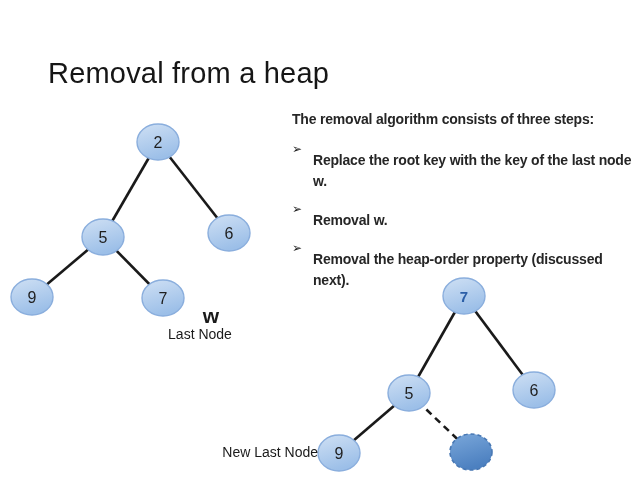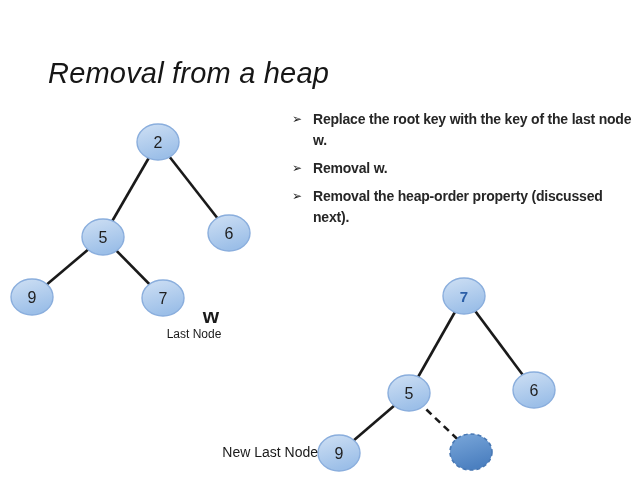--- a/index.html
+++ b/index.html
@@ -14,21 +14,20 @@
   .title {
     position: absolute;
     left: 48px;
     top: 57px;
     margin: 0;
     font-size: 29px;
     font-weight: 400;
     color: var(--title, #161616);
     letter-spacing: 0.2px;
     white-space: nowrap;
-    font-style: italic;
   }
   #tree-svg {
     position: absolute;
     left: 0; top: 0;
   }
   .edge {
     stroke: var(--edge, #1a1a1a);
     stroke-width: 2.6;
   }
   .edge.dashed { stroke-dasharray: 7 5; }
@@ -82,40 +81,40 @@
     margin: 0 0 7px 0;
     font-weight: 600;
   }
   #steps-list .marker {
     flex: 0 0 21px;
     font-size: 12px;
     line-height: 21px;
     color: #1a1a1a;
     font-weight: 400;
   }
-  #steps-list .step-text { flex: 1 1 auto; }
+  #steps-list .step-text { flex: 1 1 auto; margin-top: 11px; }
 
   .label {
     position: absolute;
     color: #1a1a1a;
     white-space: nowrap;
   }
   .w-label {
     left: 211px;
     top: 315px;
     transform: translate(-50%, -50%);
     font-size: 21px;
     font-weight: bold;
     line-height: 1;
   }
   .last-node-label {
-    left: 194px;
+    left: 200px;
     top: 334px;
     transform: translate(-50%, -50%);
-    font-size: 12px;
+    font-size: 14px;
     text-align: center;
   }
   .new-last-node-label {
     right: 320px;
     top: 452px;
     transform: translateY(-50%);
     font-size: 14px;
     text-align: left;
   }
 </style>
@@ -164,20 +163,21 @@
         <text x="534" y="395.5" class="node-label">6</text>
         <ellipse cx="339" cy="453" rx="21" ry="18" fill="url(#gradNode)" class="node"></ellipse>
         <text x="339" y="458.5" class="node-label">9</text>
         <ellipse cx="471" cy="452" rx="21" ry="18" fill="url(#gradRemoved)" class="node removed"></ellipse>
       </g>
     </svg>
 
   <h1 class="title">Removal from a heap</h1>
 
   <div class="steps">
+    <p class="steps-heading">The removal algorithm consists of three steps:</p>
     <ul id="steps-list">
         <li>
           <span class="marker">➢</span>
           <span class="step-text">Replace the root key with the key of the last node w.</span>
         </li>
         <li>
           <span class="marker">➢</span>
           <span class="step-text">Removal w.</span>
         </li>
         <li>

